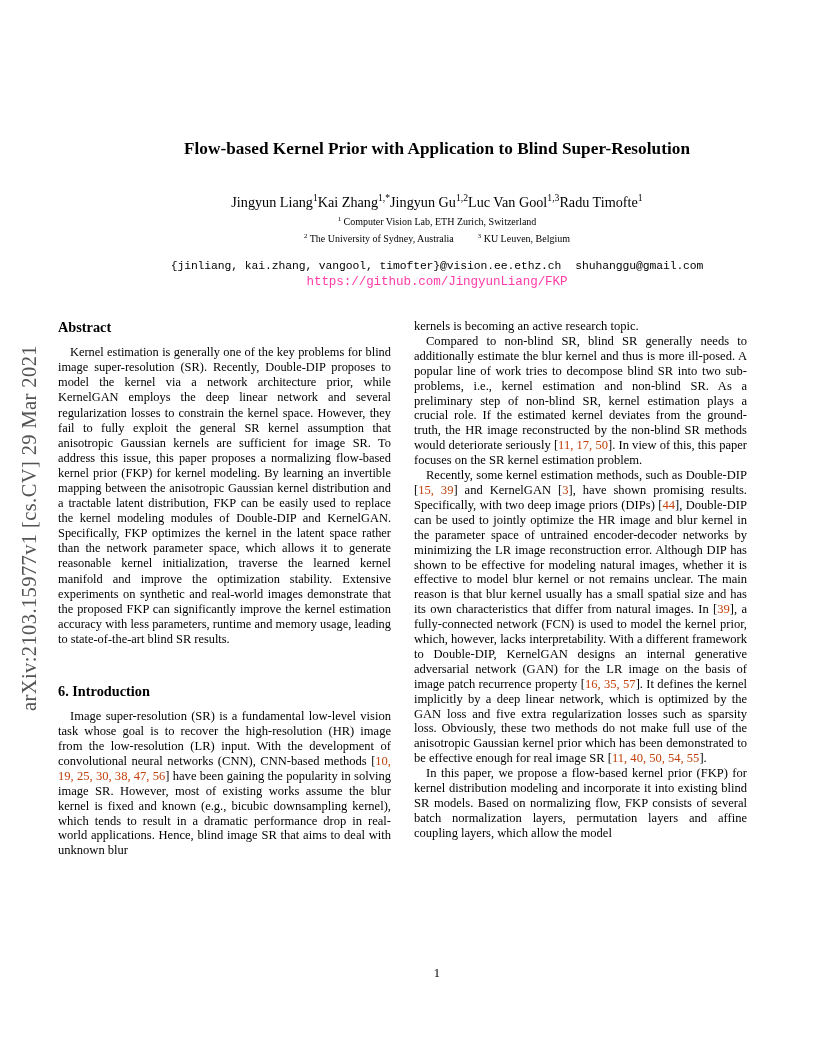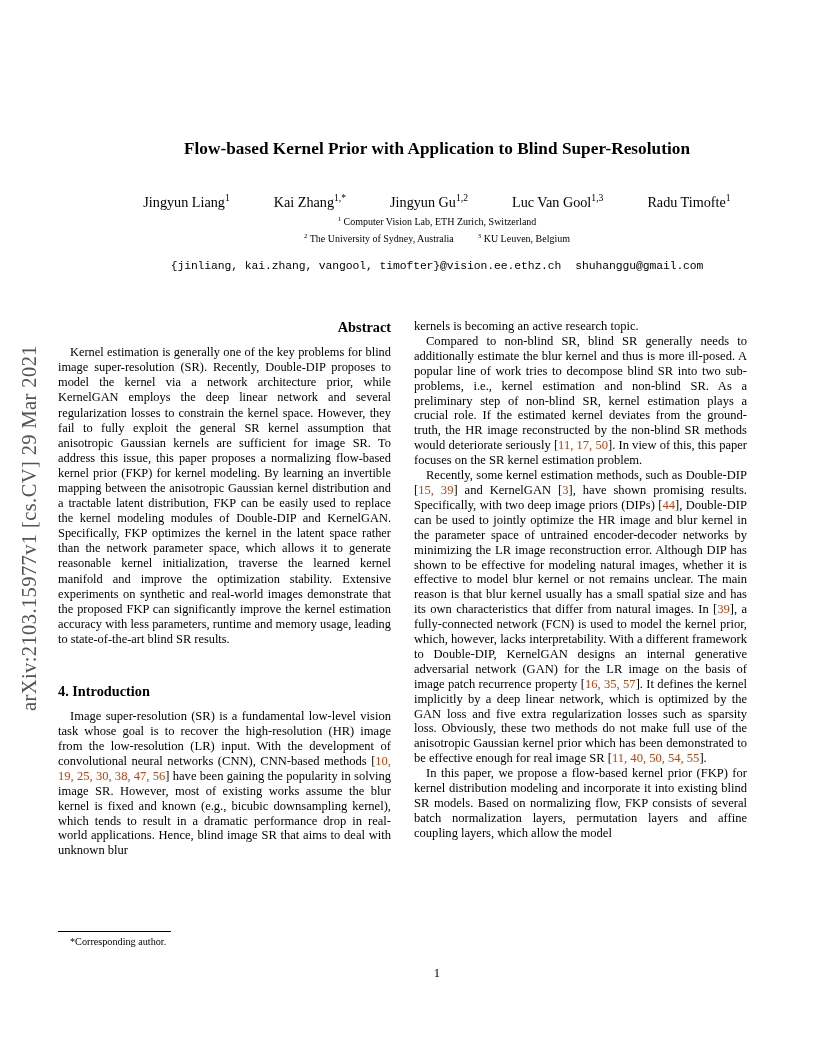--- a/index.html
+++ b/index.html
@@ -60,21 +60,21 @@
   #authors-row {
     margin-top: 34px;
     text-align: center;
     font-size: 14.2px;
     line-height: 1.25;
   }
   .author {
     display: inline-block;
     white-space: nowrap;
   }
-  .author + .author { margin-left: 44px; }
+  .author + .author { }
   sup { font-size: 0.68em; vertical-align: super; line-height: 0; }
 
   .affil-line {
     text-align: center;
     font-size: 10px;
     margin-top: 4px;
     line-height: 1.3;
   }
   .affil-gap { display: inline-block; width: 24px; }
 
@@ -106,21 +106,21 @@
   }
   .col { width: 333px; position: relative; }
 
   h2.sec-head {
     font-size: 14.3px;
     font-weight: bold;
     margin: 0 0 9px 0;
     line-height: 1.2;
   }
   h2.abstract-head {
-    text-align: right;
+    text-align: left;
   }
 
   p.body-par {
     margin: 0;
     font-size: 12.55px;
     line-height: 14.9px;
     text-align: justify;
     text-indent: 12px;
     hyphens: none;
   }
@@ -192,34 +192,33 @@
   <div class="affil-line">
     <sup>2</sup>
     <span>The University of Sydney, Australia</span><span class="affil-gap"></span><sup>3</sup>
     <span>KU Leuven, Belgium</span>
   </div>
 
   <div id="email-line">
     <span>{jinliang, kai.zhang, vangool, timofter}@vision.ee.ethz.ch</span><span class="email-gap"></span><span>shuhanggu@gmail.com</span>
   </div>
 
+  <div id="url-line">
+    <span class="url-link">https://github.com/JingyunLiang/FKP</span>
+  </div>
 
   <div id="columns">
 
     <div class="col">
       <h2 class="sec-head abstract-head">Abstract</h2>
       <p class="abstract-par">Kernel estimation is generally one of the key problems for blind image super-resolution (SR). Recently, Double-DIP proposes to model the kernel via a network architecture prior, while KernelGAN employs the deep linear network and several regularization losses to constrain the kernel space. However, they fail to fully exploit the general SR kernel assumption that anisotropic Gaussian kernels are sufficient for image SR. To address this issue, this paper proposes a normalizing flow-based kernel prior (FKP) for kernel modeling. By learning an invertible mapping between the anisotropic Gaussian kernel distribution and a tractable latent distribution, FKP can be easily used to replace the kernel modeling modules of Double-DIP and KernelGAN. Specifically, FKP optimizes the kernel in the latent space rather than the network parameter space, which allows it to generate reasonable kernel initialization, traverse the learned kernel manifold and improve the optimization stability. Extensive experiments on synthetic and real-world images demonstrate that the proposed FKP can significantly improve the kernel estimation accuracy with less parameters, runtime and memory usage, leading to state-of-the-art blind SR results.</p>
 
-      <h2 class="sec-head" id="intro-head">4. Introduction</h2>
+      <h2 class="sec-head" id="intro-head">6. Introduction</h2>
       <p class="body-par"><span>Image super-resolution (SR) is a fundamental low-level vision task whose goal is to recover the high-resolution (HR) image from the low-resolution (LR) input. With the development of convolutional neural networks (CNN), CNN-based methods [</span><span class="cite">10, 19, 25, 30, 38, 47, 56</span><span>] have been gaining the popularity in solving image SR. However, most of existing works assume the blur kernel is fixed and known (e.g., bicubic downsampling kernel), which tends to result in a dramatic performance drop in real-world applications. Hence, blind image SR that aims to deal with unknown blur</span></p>
 
-      <div id="footnote">
-        <div id="footnote-rule"></div>
-        <div id="footnote-text">*Corresponding author.</div>
-      </div>
     </div>
 
     <div class="col">
       <p class="body-par noindent">kernels is becoming an active research topic.</p>
 
       <p class="body-par"><span>Compared to non-blind SR, blind SR generally needs to additionally estimate the blur kernel and thus is more ill-posed. A popular line of work tries to decompose blind SR into two sub-problems, i.e., kernel estimation and non-blind SR. As a preliminary step of non-blind SR, kernel estimation plays a crucial role. If the estimated kernel deviates from the ground-truth, the HR image reconstructed by the non-blind SR methods would deteriorate seriously [</span><span class="cite">11, 17, 50</span><span>]. In view of this, this paper focuses on the SR kernel estimation problem.</span></p>
 
       <p class="body-par"><span>Recently, some kernel estimation methods, such as Double-DIP [</span><span class="cite">15, 39</span><span>] and KernelGAN [</span><span class="cite">3</span><span>], have shown promising results. Specifically, with two deep image priors (DIPs) [</span><span class="cite">44</span><span>], Double-DIP can be used to jointly optimize the HR image and blur kernel in the parameter space of untrained encoder-decoder networks by minimizing the LR image reconstruction error. Although DIP has shown to be effective for modeling natural images, whether it is effective to model blur kernel or not remains unclear. The main reason is that blur kernel usually has a small spatial size and has its own characteristics that differ from natural images. In [</span><span class="cite">39</span><span>], a fully-connected network (FCN) is used to model the kernel prior, which, however, lacks interpretability. With a different framework to Double-DIP, KernelGAN designs an internal generative adversarial network (GAN) for the LR image on the basis of image patch recurrence property [</span><span class="cite">16, 35, 57</span><span>]. It defines the kernel implicitly by a deep linear network, which is optimized by the GAN loss and five extra regularization losses such as sparsity loss. Obviously, these two methods do not make full use of the anisotropic Gaussian kernel prior which has been demonstrated to be effective enough for real image SR [</span><span class="cite">11, 40, 50, 54, 55</span><span>].</span></p>
 
       <p class="body-par">In this paper, we propose a flow-based kernel prior (FKP) for kernel distribution modeling and incorporate it into existing blind SR models. Based on normalizing flow, FKP consists of several batch normalization layers, permutation layers and affine coupling layers, which allow the model</p>

